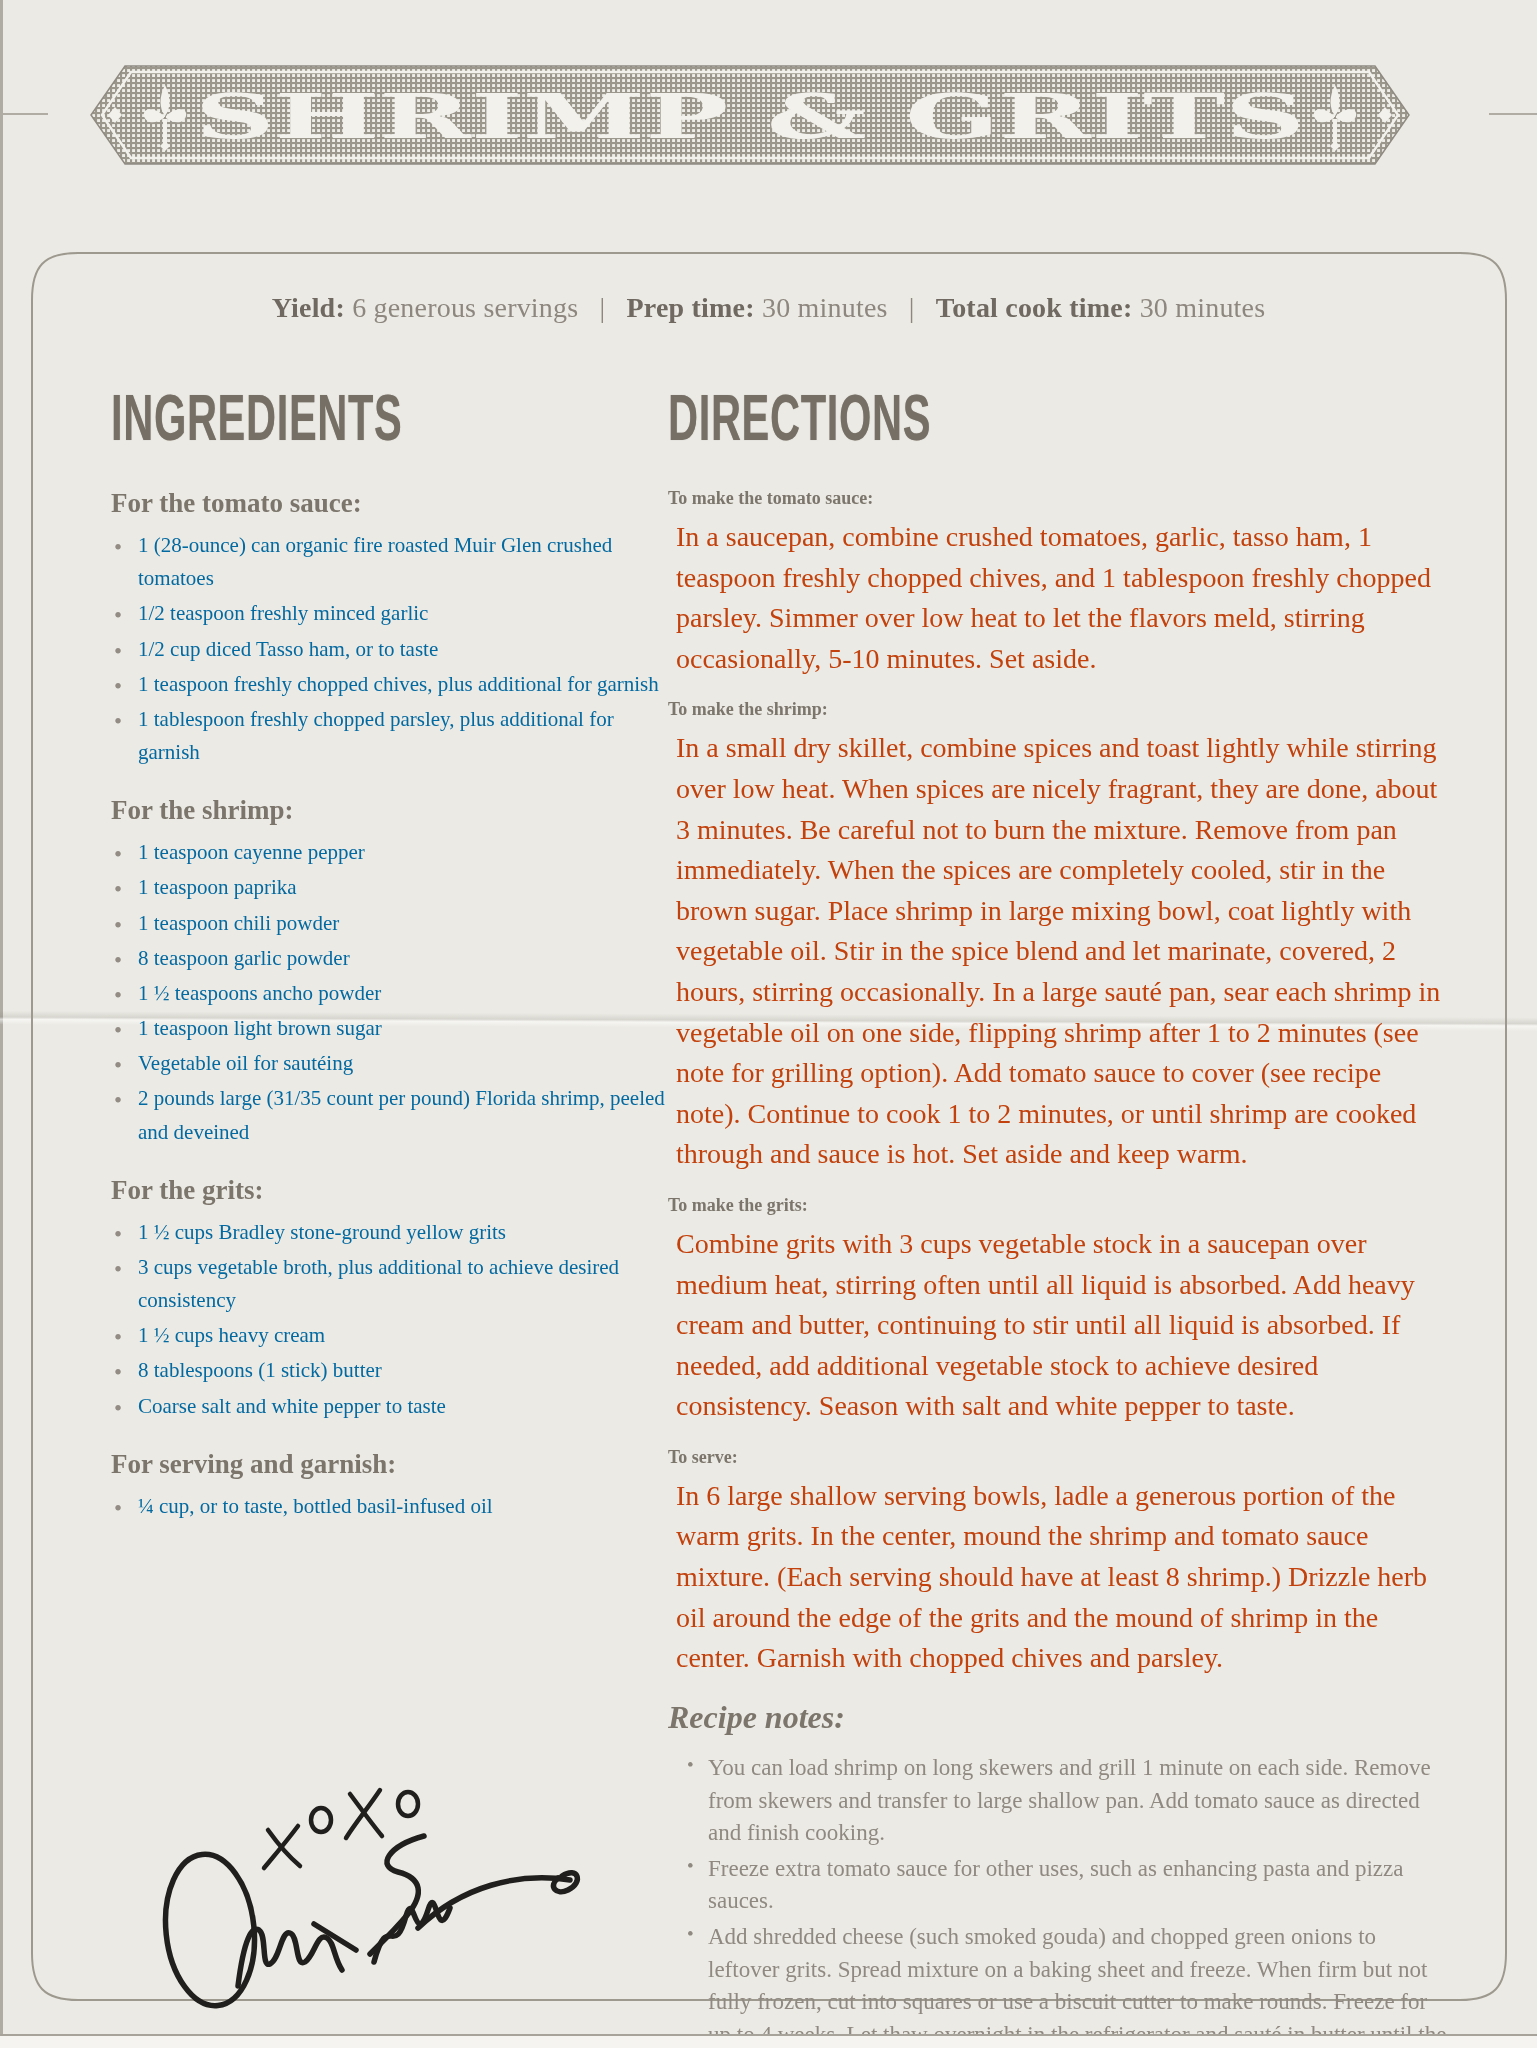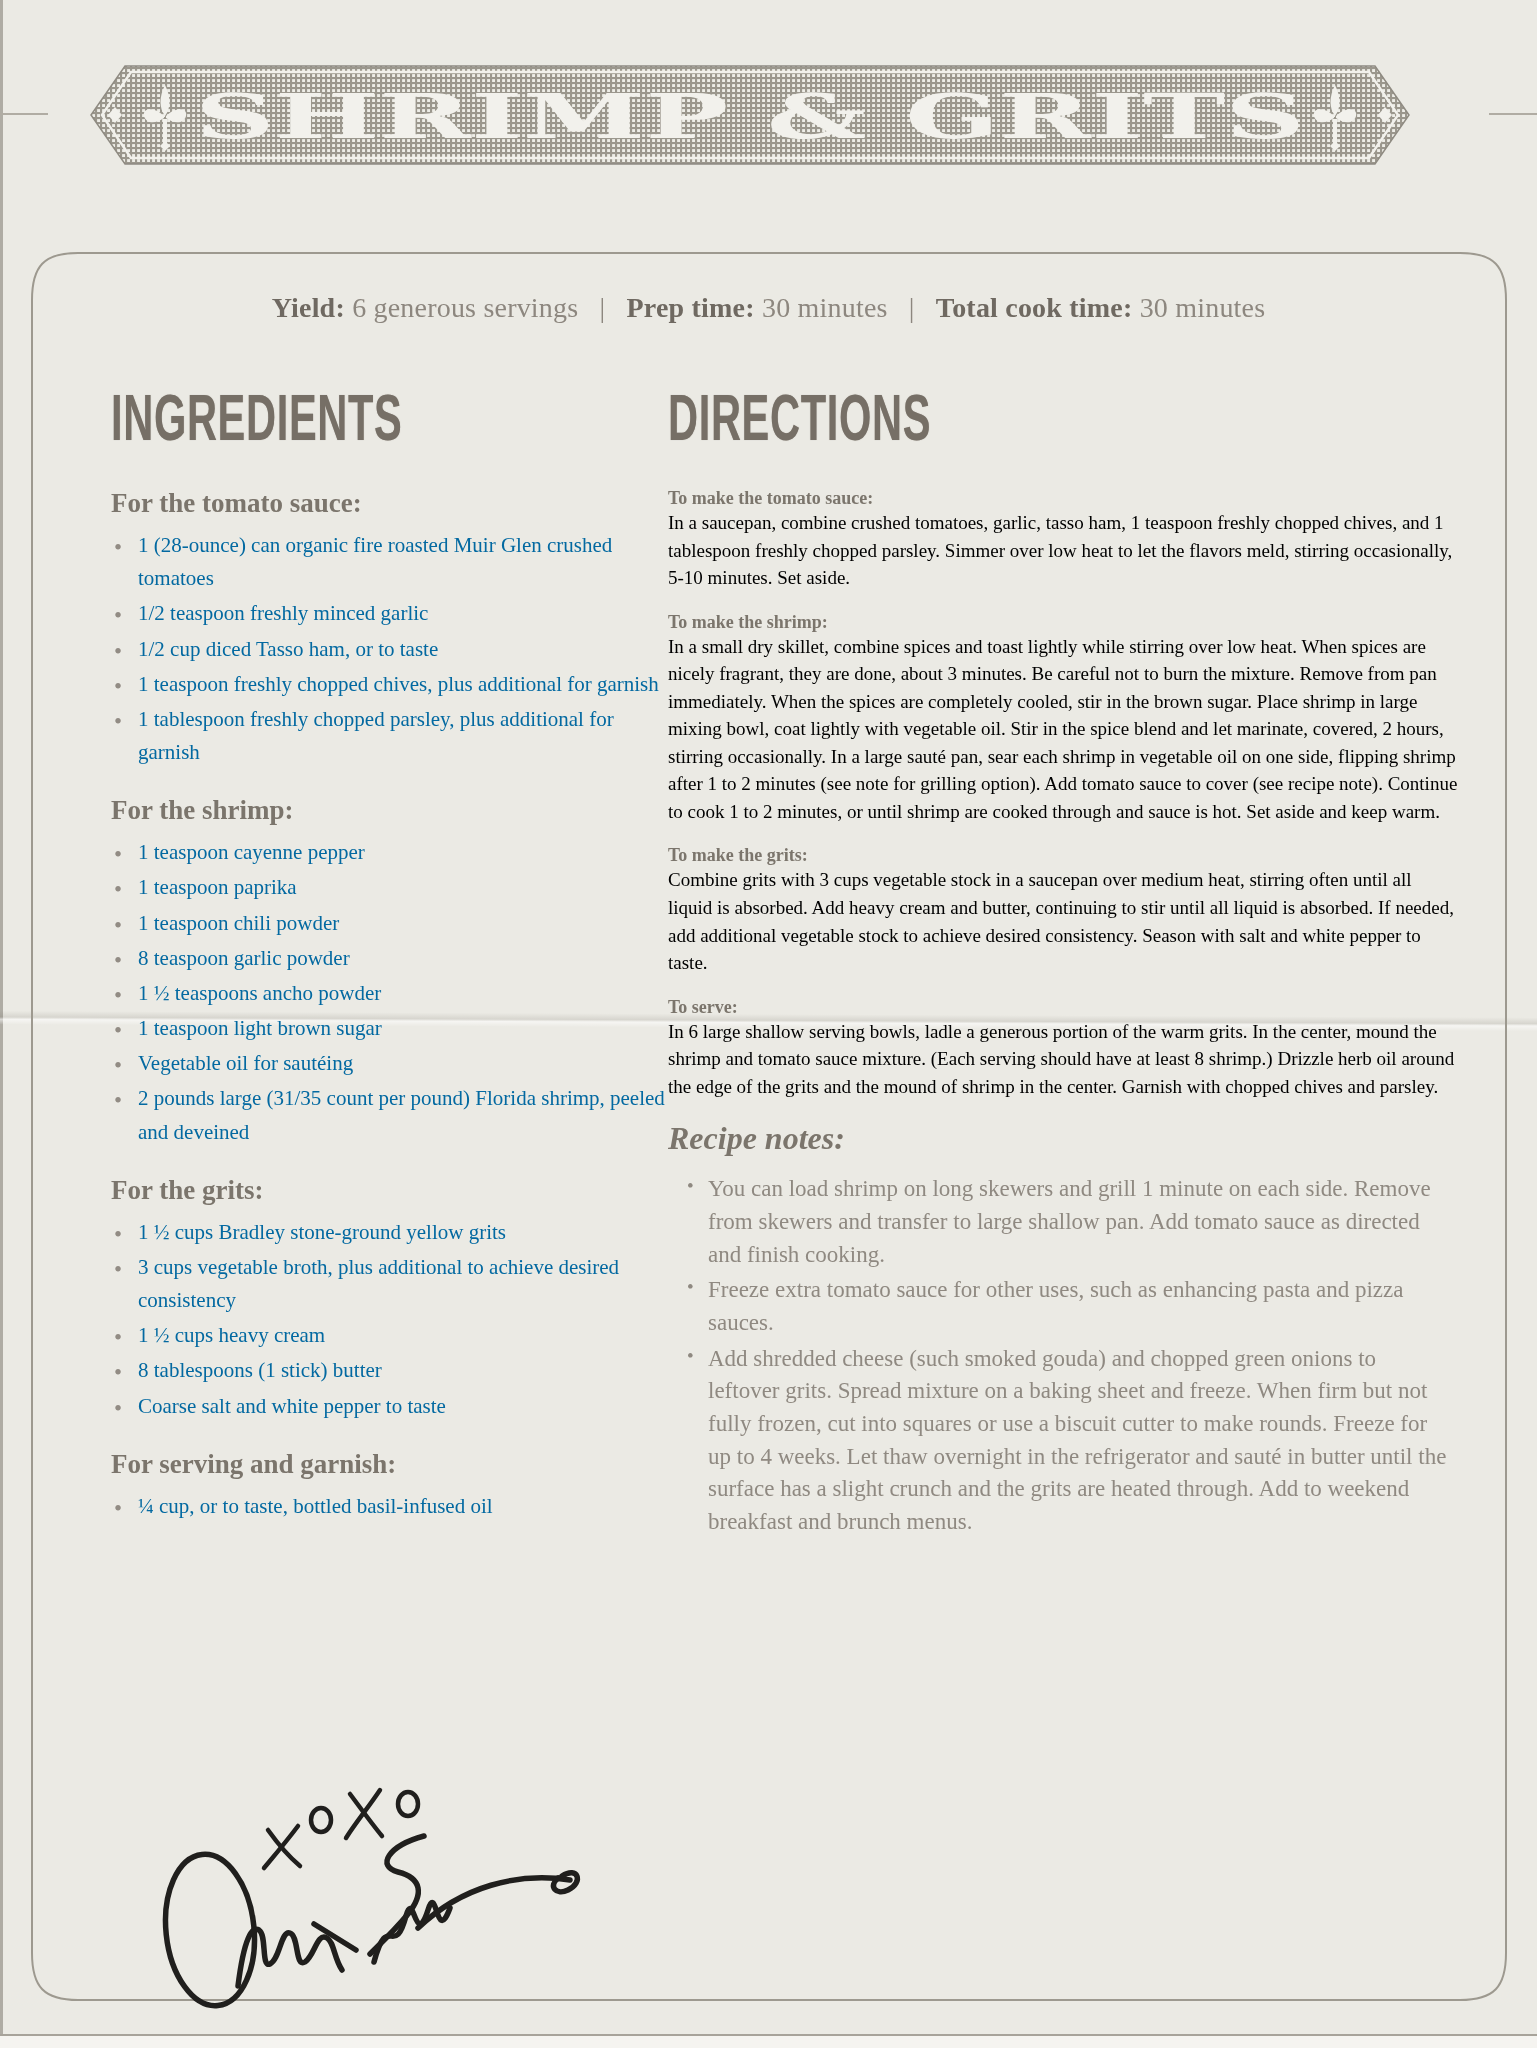--- a/index.html
+++ b/index.html
@@ -40,21 +40,21 @@
   
   .grp{margin-bottom:26px;}
   .grp-title{font-weight:bold;font-size:27px;color:#7b756c;margin:0 0 10px 0;}
   .grp ul{margin:0;padding:0;list-style:none;}
   .grp li{position:relative;padding-left:27px;font-size:21px;line-height:1.58;
     color:#0369a1;margin-bottom:2px;}
   .grp li::before{content:"•";position:absolute;left:3px;top:1px;font-size:23px;color:#928c84;}
   
   .step{margin-bottom:20px;}
   .step-title{font-weight:bold;font-size:18px;color:#7b756c;margin:0;}
-  .step-text{font-size:19px;line-height:1.45;color:#000000;margin:0;}
+  .step-text{font-size:28px;line-height:1.45;color:#c2410c;margin:8px;}
   
   .notes-title{font-weight:bold;font-style:italic;font-size:32px;color:#7b756c;margin:6px 0 6px 0;}
   .notes ul{margin:16px;padding:0;list-style:none;}
   .notes li{position:relative;padding-left:24px;font-size:23px;line-height:1.42;
     color:#8f8981;margin-bottom:3px;width:742px;}
   .notes li::before{content:"•";position:absolute;left:3px;top:0;font-size:19px;color:#8f8981;}
   
   .signature-svg{position:absolute;left:118px;top:1778px;}
 </style>
 </head>

